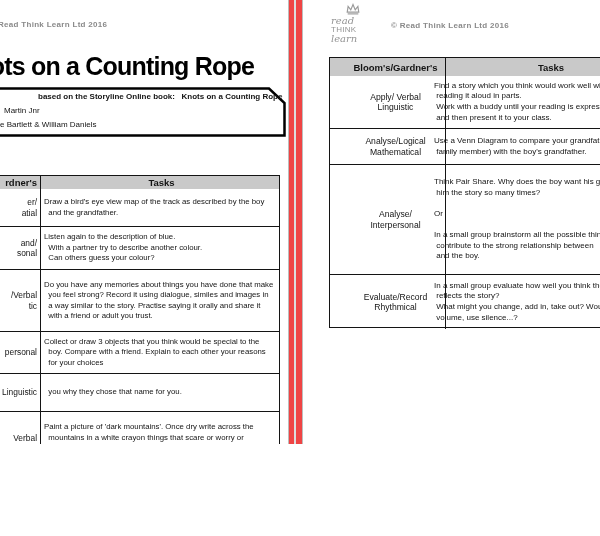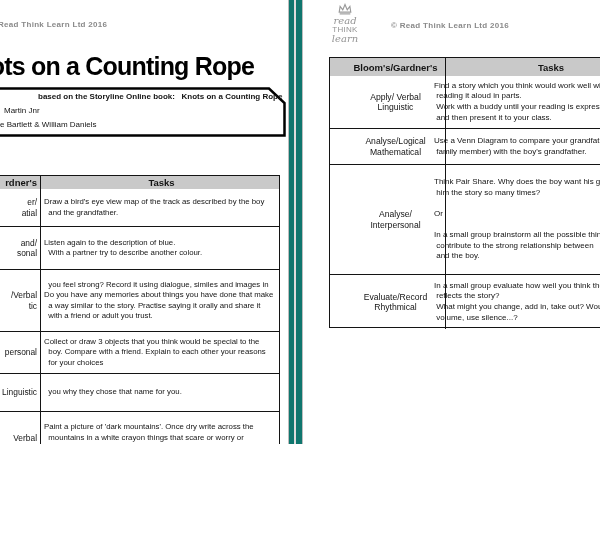--- a/index.html
+++ b/index.html
@@ -1,18 +1,18 @@
 <!DOCTYPE html>
 <html><head>
 <meta charset="utf-8">
 <style>
   html,body { margin:0; padding:0; }
   .stage {
     position:relative; width:600px; height:444px; overflow:hidden;
-    background:#0f766e;
+    background:#ef4444;
     font-family:"Liberation Sans", sans-serif;
     color:#141414;
   }
   .page { position:absolute; top:0; bottom:0; background:#ffffff; overflow:hidden; }
   .page-left  { left:0; width:288px; border-right:1px solid #bdbdbd; }
   .page-right { left:302px; width:298px; border-left:1px solid #bdbdbd; }
   .gapline { position:absolute; left:294px; top:0; bottom:0; width:2px; background:#dcdcdc; }
 
   .copyright { position:absolute; font-size:8px; font-weight:bold; color:#8a8a8a; letter-spacing:0.3px; white-space:pre; }
   .cl { left:-2px; top:20px; }
@@ -43,21 +43,21 @@
   .rtable .c1 { left:16px; width:100px; border-right:1.5px solid #141414; align-items:center; }
   .rtable .c2 { left:100px; right:0; padding-left:4px; }
   .hc1, .hc2 { font-size:9.5px; font-weight:bold; white-space:pre; }
   .ltable .thead .c2 { align-items:center; }
   .rtable .thead .c2 { align-items:center; }
   .ll { font-size:8.4px; line-height:10.4px; min-height:10.4px; white-space:pre; }
   .rl { font-size:8.6px; line-height:10.5px; min-height:10.5px; white-space:pre; text-align:center; }
   .tl { font-size:7.8px; line-height:10.5px; min-height:10.5px; white-space:pre; }
   .rtable .tl { font-size:8px; line-height:10.6px; min-height:10.6px; }
 
-  .logo { position:absolute; left:20px; top:3px; width:44px; text-align:center; color:#949494; }
+  .logo { position:absolute; left:28px; top:3px; width:44px; text-align:left; color:#949494; }
   .logo svg { display:block; margin:0 auto 1px auto; }
   .logo-read, .logo-learn { font-family:"DejaVu Serif", serif; font-style:italic; font-size:10px; line-height:9px; }
   .logo-think { font-family:"Liberation Sans", sans-serif; font-weight:normal; font-size:8px; line-height:9px; letter-spacing:0.3px; }
 
   .wm { position:absolute; top:482px; width:66px; text-align:right; }
   .wm-left  { left:88px; }
   .wm-right { left:157px; }
   .wm .crown-row { position:relative; height:14px; }
   .wm svg { display:block; margin:0 auto; }
   .wm .tm { position:absolute; right:10px; top:0; font-size:4.5px; color:#c4c4c4; }
@@ -104,30 +104,31 @@
         </div>
       </div>
       <div class="trow" style="top:50px;height:43px;">
         <div class="c1">
           <div class="ll">and/</div>
           <div class="ll">sonal</div>
         </div>
         <div class="c2">
           <div class="tl">Listen again to the description of blue.</div>
           <div class="tl">  With a partner try to describe another colour.</div>
+          <div class="tl">  Can others guess your colour?</div>
         </div>
       </div>
       <div class="trow" style="top:93px;height:62px;">
         <div class="c1">
           <div class="ll">/Verbal</div>
           <div class="ll">tic</div>
         </div>
         <div class="c2">
+          <div class="tl">Do you have any memories about things you have done that make</div>
           <div class="tl">  you feel strong? Record it using dialogue, similes and images in</div>
-          <div class="tl">Do you have any memories about things you have done that make</div>
           <div class="tl">  a way similar to the story. Practise saying it orally and share it</div>
           <div class="tl">  with a friend or adult you trust.</div>
         </div>
       </div>
       <div class="trow" style="top:155px;height:42px;">
         <div class="c1">
           <div class="ll">personal</div>
         </div>
         <div class="c2">
           <div class="tl">Collect or draw 3 objects that you think would be special to the</div>

